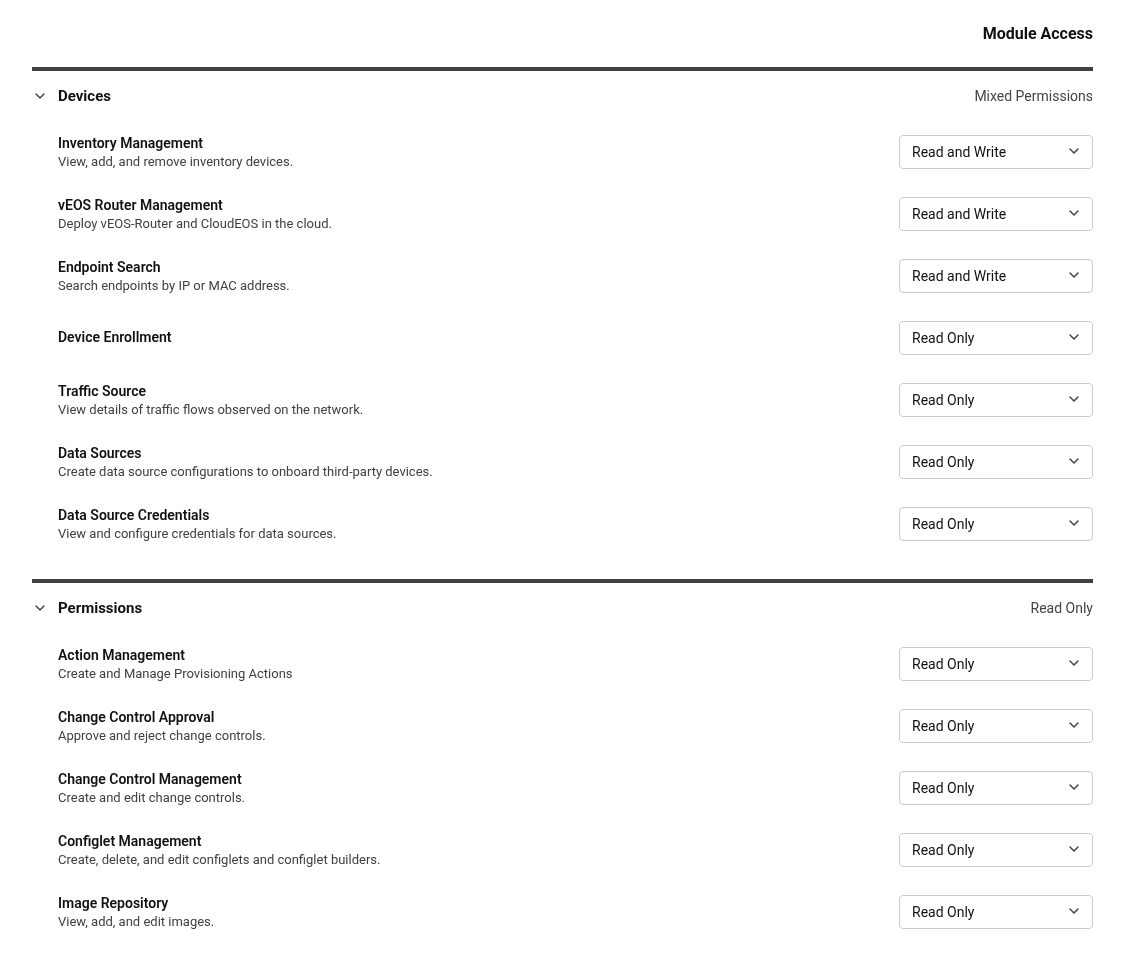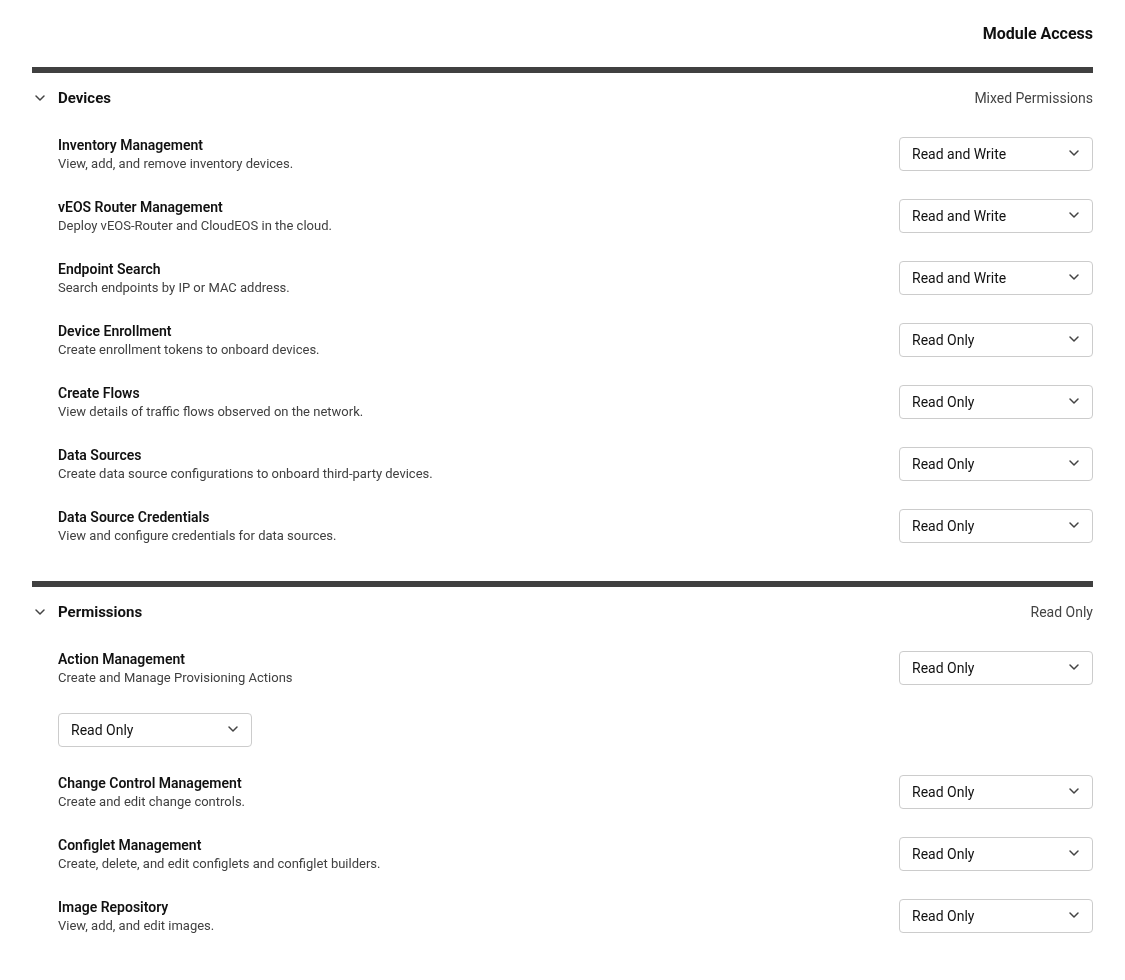--- a/index.html
+++ b/index.html
@@ -20,21 +20,21 @@
 
     .page-title {
       font-size: 16px;
       font-weight: 700;
       margin-bottom: 24px;
       color: #111;
       text-align: right;
     }
 
     .section {
-      border-top: 6px solid #404040;
+      border-top: 4px solid #404040;
       margin-bottom: 0;
     }
 
     .section-header {
       display: flex;
       align-items: center;
       justify-content: space-between;
       padding: 16px 0 12px 0;
     }
 
@@ -171,32 +171,31 @@
           <div class="permission-dropdown">
             <span>Read and Write</span>
             <span class="dropdown-chevron"><svg width="12" height="12" viewBox="0 0 12 12" fill="none" xmlns="http://www.w3.org/2000/svg">
                 <path d="M2 4L6 8L10 4" stroke="#444" stroke-width="1.5" stroke-linecap="round" stroke-linejoin="round"></path>
               </svg></span>
           </div>
         </div>
         <div class="module-item">
           <div class="module-info">
             <div class="module-name">Device Enrollment</div>
-            <div class="module-desc">Create enrollment tokens to onboard devices.</div>
-          </div>
-          <div class="permission-dropdown">
-            <span>Read Only</span>
-            <span class="dropdown-chevron"><svg width="12" height="12" viewBox="0 0 12 12" fill="none" xmlns="http://www.w3.org/2000/svg">
-                <path d="M2 4L6 8L10 4" stroke="#444" stroke-width="1.5" stroke-linecap="round" stroke-linejoin="round"></path>
-              </svg></span>
-          </div>
-        </div>
-        <div class="module-item">
-          <div class="module-info">
-            <div class="module-name">Create Flows</div>
+          </div>
+          <div class="permission-dropdown">
+            <span>Read Only</span>
+            <span class="dropdown-chevron"><svg width="12" height="12" viewBox="0 0 12 12" fill="none" xmlns="http://www.w3.org/2000/svg">
+                <path d="M2 4L6 8L10 4" stroke="#444" stroke-width="1.5" stroke-linecap="round" stroke-linejoin="round"></path>
+              </svg></span>
+          </div>
+        </div>
+        <div class="module-item">
+          <div class="module-info">
+            <div class="module-name">Traffic Source</div>
             <div class="module-desc">View details of traffic flows observed on the network.</div>
           </div>
           <div class="permission-dropdown">
             <span>Read Only</span>
             <span class="dropdown-chevron"><svg width="12" height="12" viewBox="0 0 12 12" fill="none" xmlns="http://www.w3.org/2000/svg">
                 <path d="M2 4L6 8L10 4" stroke="#444" stroke-width="1.5" stroke-linecap="round" stroke-linejoin="round"></path>
               </svg></span>
           </div>
         </div>
         <div class="module-item">
@@ -244,20 +243,24 @@
             <div class="module-desc">Create and Manage Provisioning Actions</div>
           </div>
           <div class="permission-dropdown">
             <span>Read Only</span>
             <span class="dropdown-chevron"><svg width="12" height="12" viewBox="0 0 12 12" fill="none" xmlns="http://www.w3.org/2000/svg">
                 <path d="M2 4L6 8L10 4" stroke="#444" stroke-width="1.5" stroke-linecap="round" stroke-linejoin="round"></path>
               </svg></span>
           </div>
         </div>
         <div class="module-item">
+          <div class="module-info">
+            <div class="module-name">Change Control Approval</div>
+            <div class="module-desc">Approve and reject change controls.</div>
+          </div>
           <div class="permission-dropdown">
             <span>Read Only</span>
             <span class="dropdown-chevron"><svg width="12" height="12" viewBox="0 0 12 12" fill="none" xmlns="http://www.w3.org/2000/svg">
                 <path d="M2 4L6 8L10 4" stroke="#444" stroke-width="1.5" stroke-linecap="round" stroke-linejoin="round"></path>
               </svg></span>
           </div>
         </div>
         <div class="module-item">
           <div class="module-info">
             <div class="module-name">Change Control Management</div>

